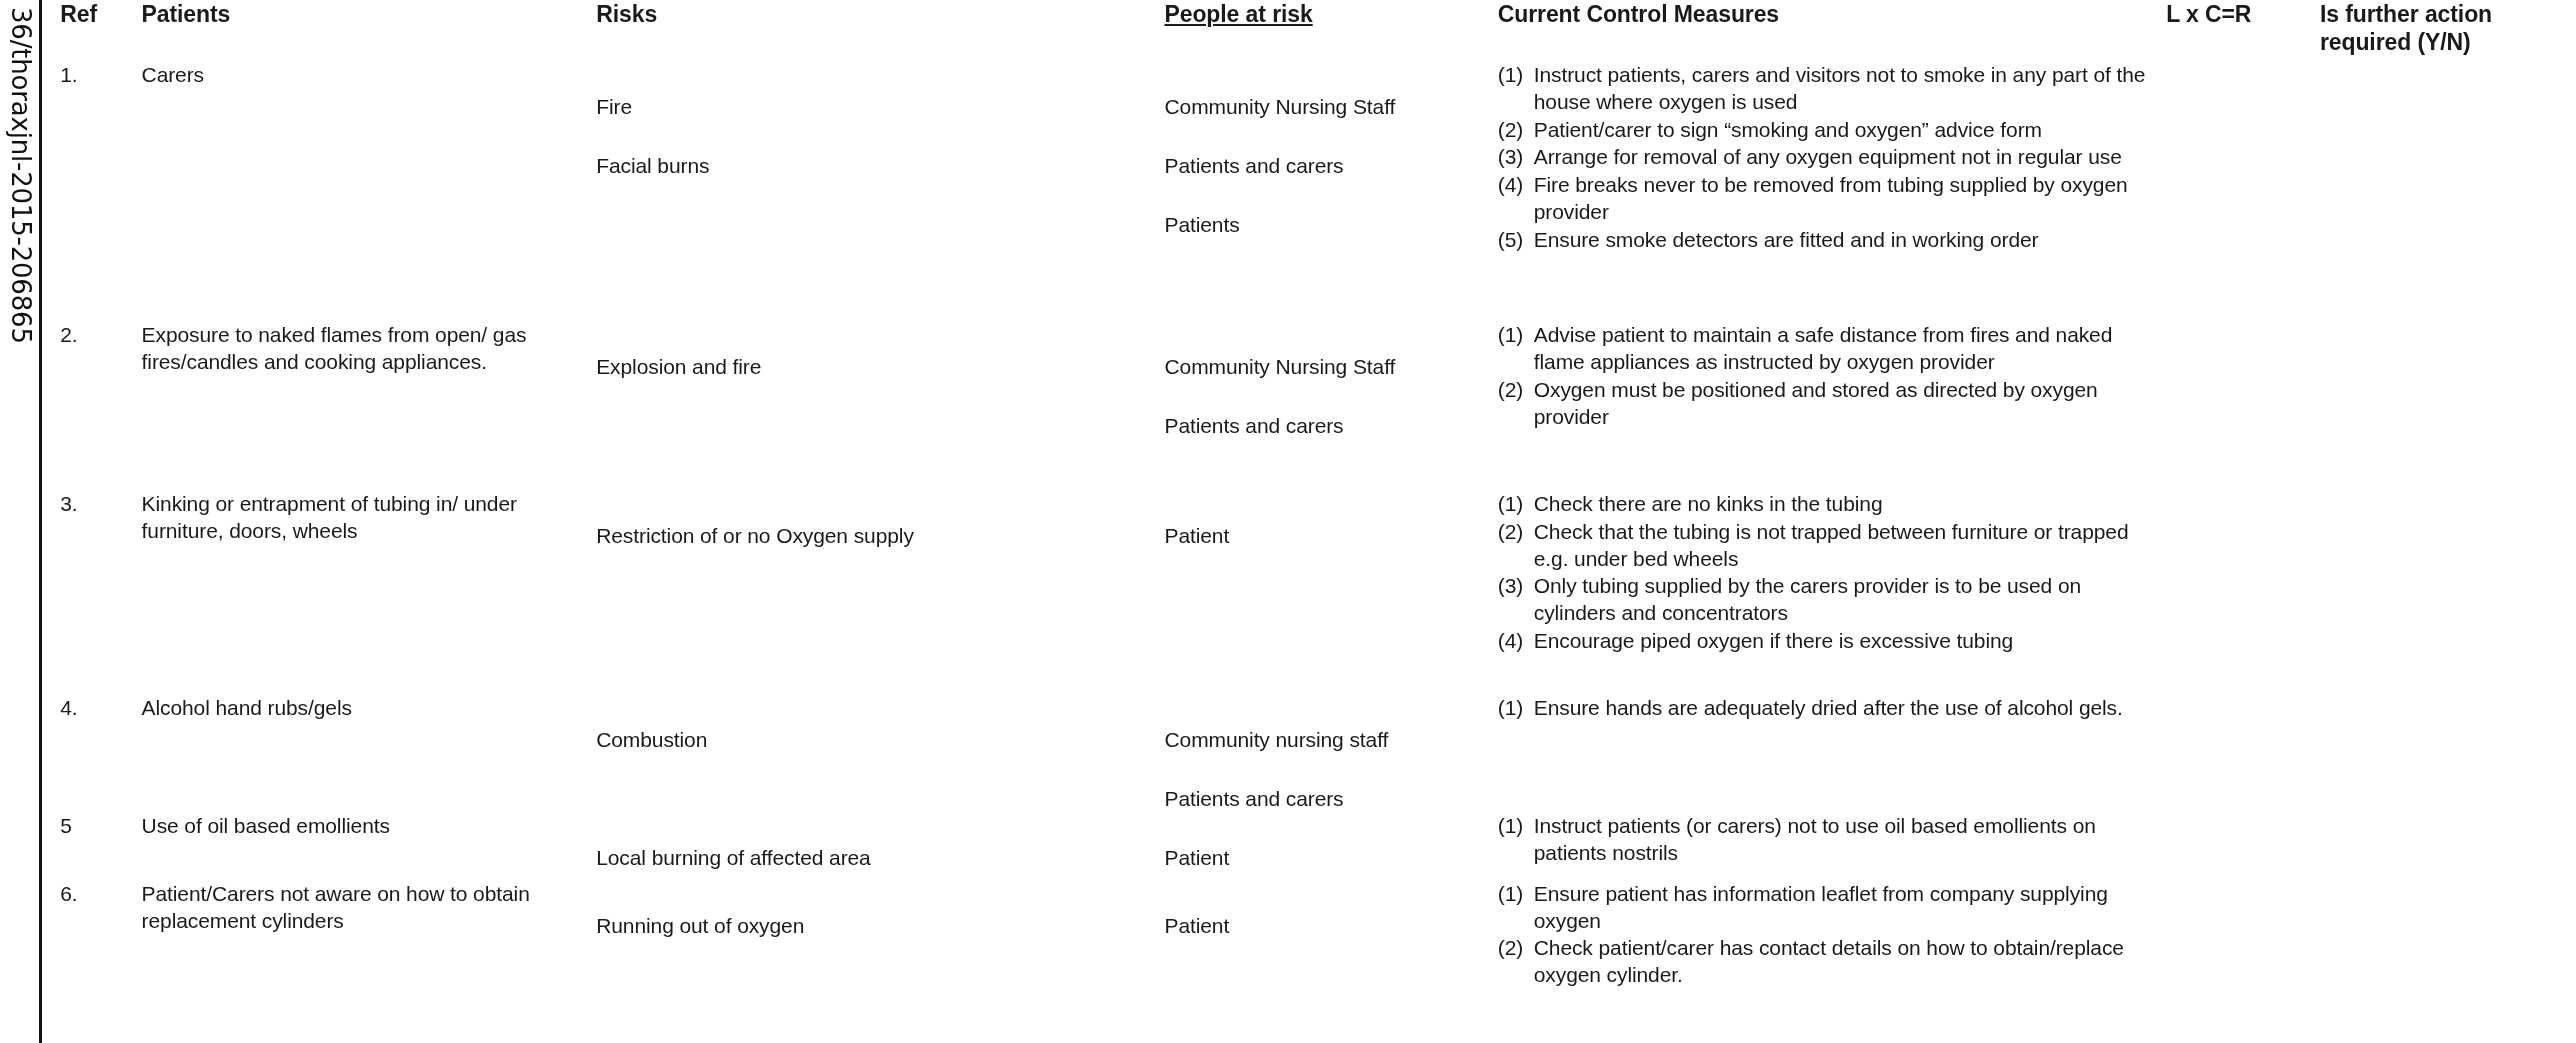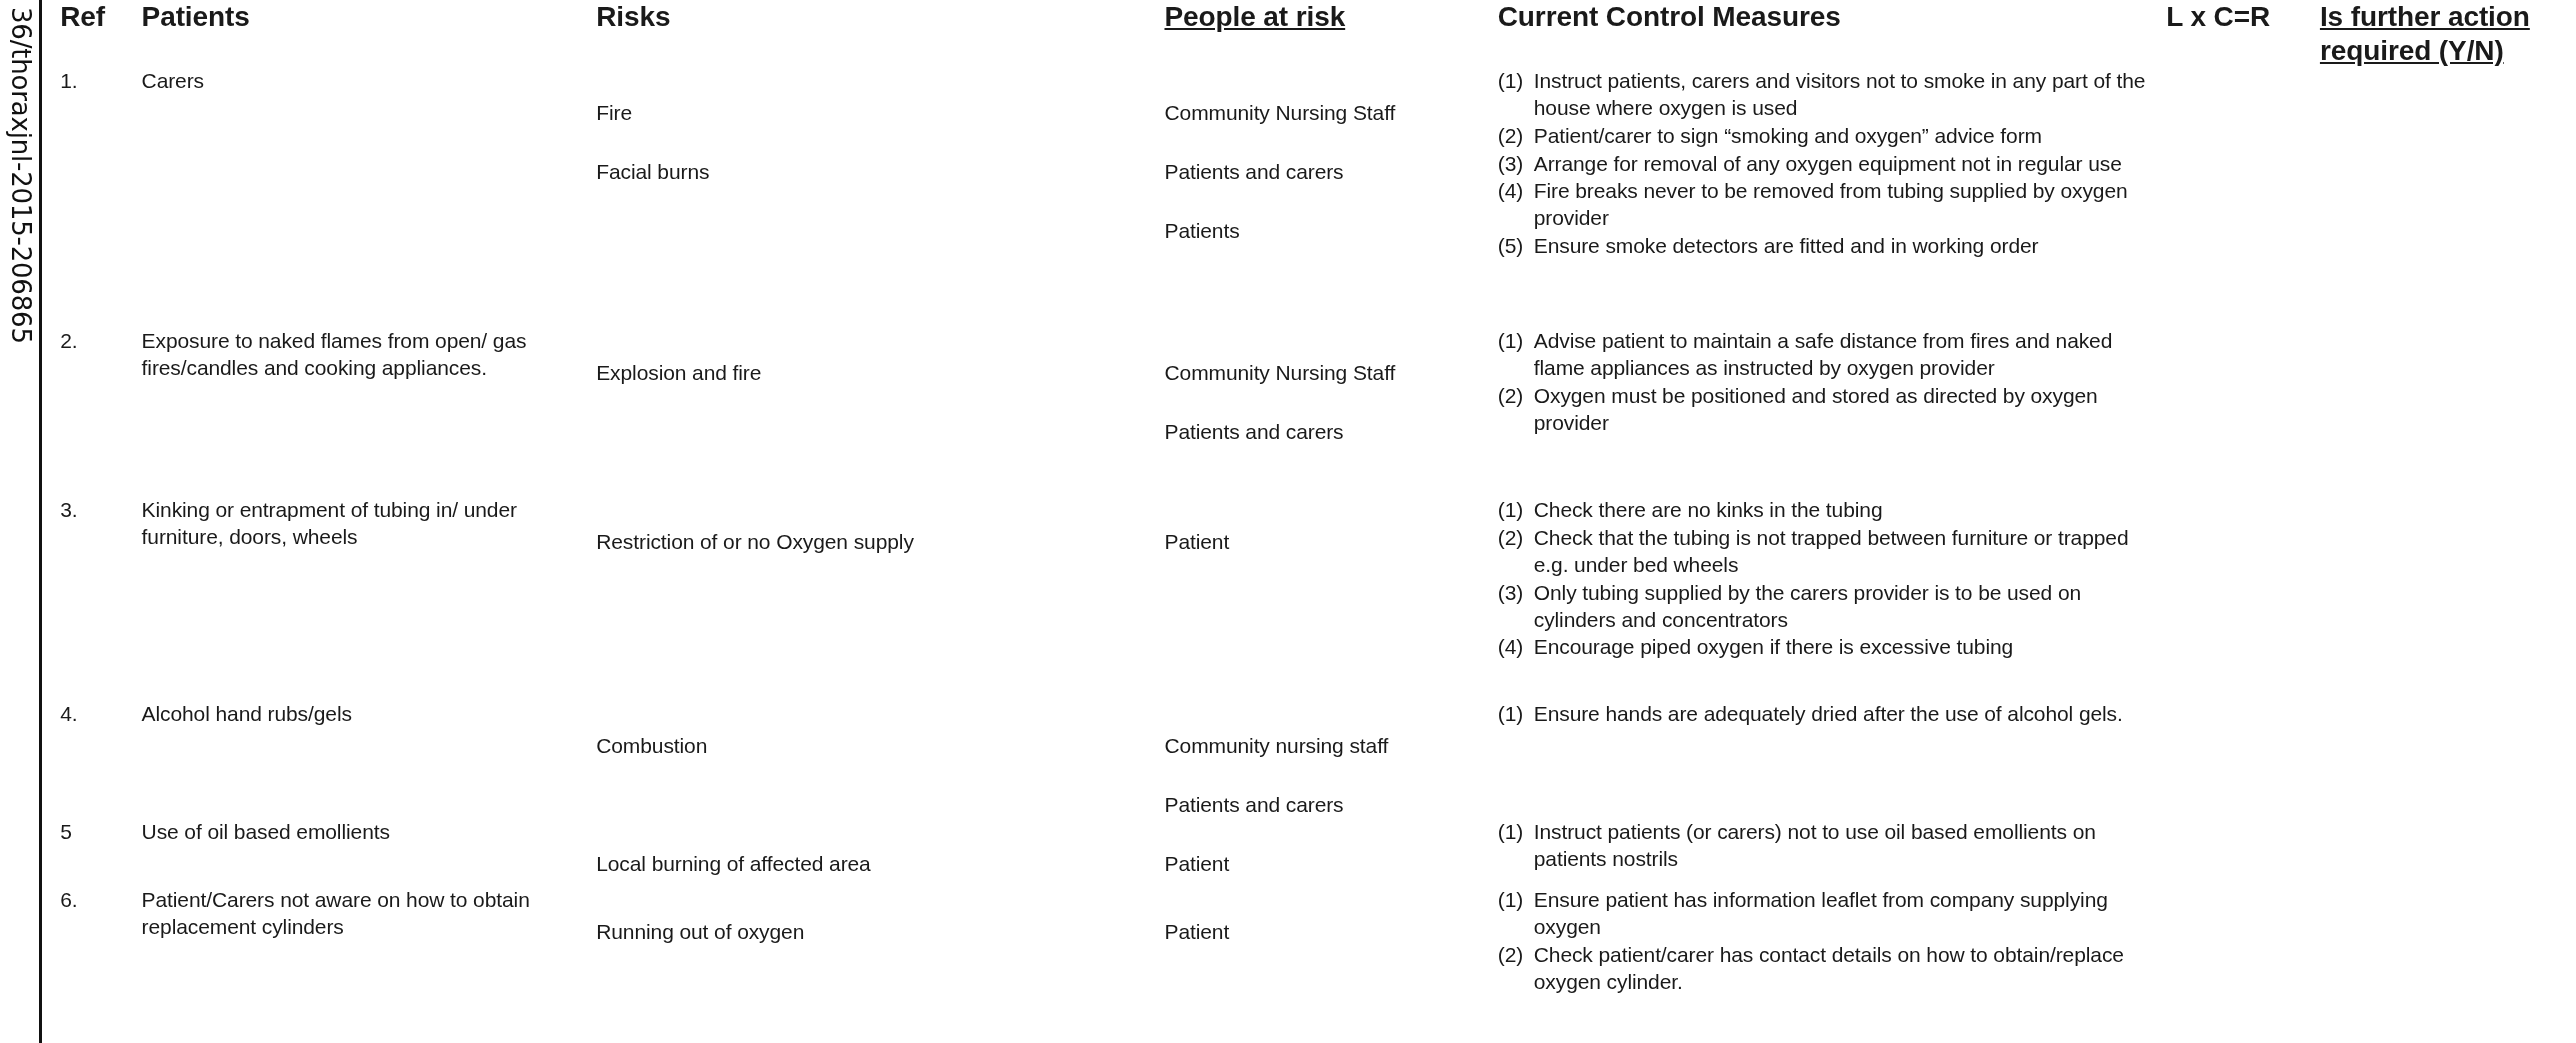--- a/index.html
+++ b/index.html
@@ -69,38 +69,38 @@
     border: 0;
   }
 
   
   .rule-top   { border-top: 2.6px solid #111; }
   .rule-bot   { border-bottom: 2.6px solid #111; }
   .vline      { border-left: 2.6px solid #111; }
 
   thead th {
     font-weight: bold;
-    font-size: 28px;
+    font-size: 23px;
     line-height: 1.22;
     letter-spacing: -0.1px;
     text-align: left;
     vertical-align: bottom;
     padding: 5.2px 12px 8.7px 12px;
     height: 62px;
     box-sizing: border-box;
     margin-top: 22px;
   }
   thead tr.hdr { }
   thead th.hdr-ref      { width: 49px;  padding-left: 13px;}
   thead th.hdr-hazards  { width: 236px; }
   thead th.hdr-risks    { width: 295px; }
   thead th.hdr-people   { width: 173px; text-decoration: underline; }
   thead th.hdr-controls { width: 347px; }
   thead th.hdr-lcr      { width: 80px;  }
-  thead th.hdr-action   { width: 133px; text-decoration: underline; }
+  thead th.hdr-action   { width: 133px; }
 
   tbody td {
     line-height: 1.28;
     padding: 8.7px 12px 5.2px 12px;
     font-size: 21px;
     letter-spacing: -0.1px;
   }
   tbody td.c-ref    { padding-left: 13px; }
   tbody td.c-blank  { }
 

